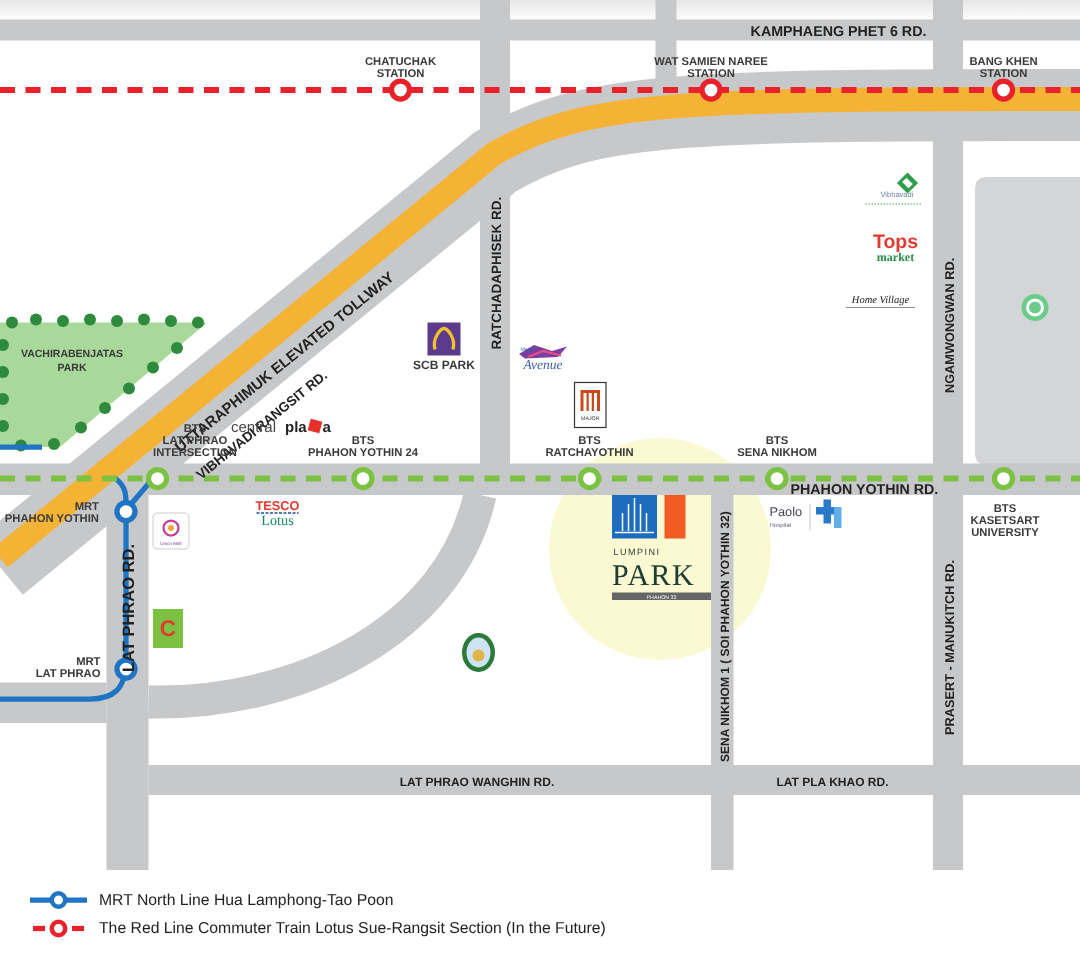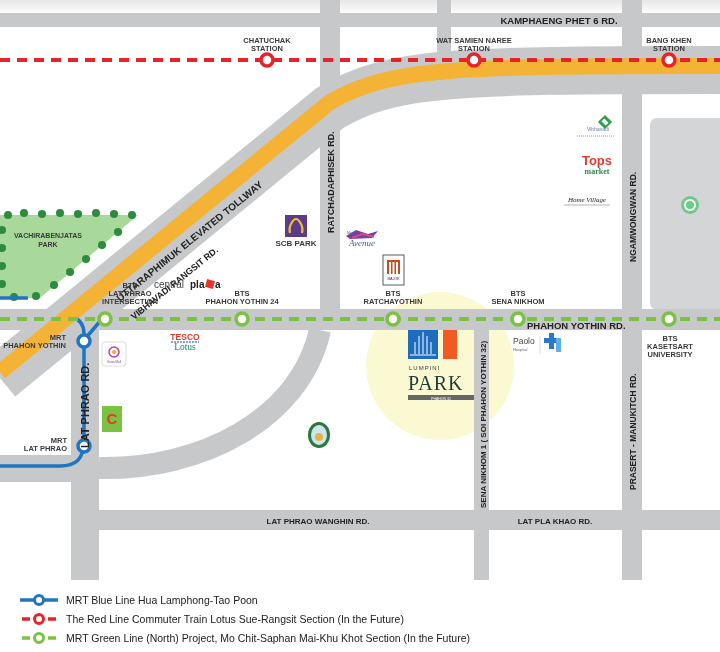--- a/index.html
+++ b/index.html
@@ -255,31 +255,23 @@
     <text x="441" y="399.5" font-size="3.5" fill="#fff" text-anchor="middle" font-family="Liberation Sans, sans-serif">PHAHON 32</text>
   </g>
 </svg>
 
 <div class="legend">
   <div class="legend-row">
     <svg viewBox="0 0 42 14">
       <line x1="2" y1="7" x2="40" y2="7" stroke="#1f74c4" stroke-width="3.5"></line>
       <circle cx="21" cy="7" r="4.5" fill="#fff" stroke="#1f74c4" stroke-width="3"></circle>
     </svg>
-    <span class="legend-text">MRT Blue Line Hua Lamphong-Tao Poon</span>
+    <span class="legend-text">MRT North Line Hua Lamphong-Tao Poon</span>
   </div>
   <div class="legend-row">
     <svg viewBox="0 0 42 14">
       <line x1="4" y1="7" x2="12" y2="7" stroke="#e8212b" stroke-width="3.5"></line>
       <line x1="30" y1="7" x2="38" y2="7" stroke="#e8212b" stroke-width="3.5"></line>
       <circle cx="21" cy="7" r="4.5" fill="#fff" stroke="#e8212b" stroke-width="3"></circle>
     </svg>
     <span class="legend-text">The Red Line Commuter Train Lotus Sue-Rangsit Section (In the Future)</span>
   </div>
-  <div class="legend-row">
-    <svg viewBox="0 0 42 14">
-      <line x1="4" y1="7" x2="12" y2="7" stroke="#7cc242" stroke-width="3.5"></line>
-      <line x1="30" y1="7" x2="38" y2="7" stroke="#7cc242" stroke-width="3.5"></line>
-      <circle cx="21" cy="7" r="4.5" fill="#fff" stroke="#7cc242" stroke-width="3"></circle>
-    </svg>
-    <span class="legend-text">MRT Green Line (North) Project, Mo Chit-Saphan Mai-Khu Khot Section (In the Future)</span>
-  </div>
 </div>
 
 </body></html>

